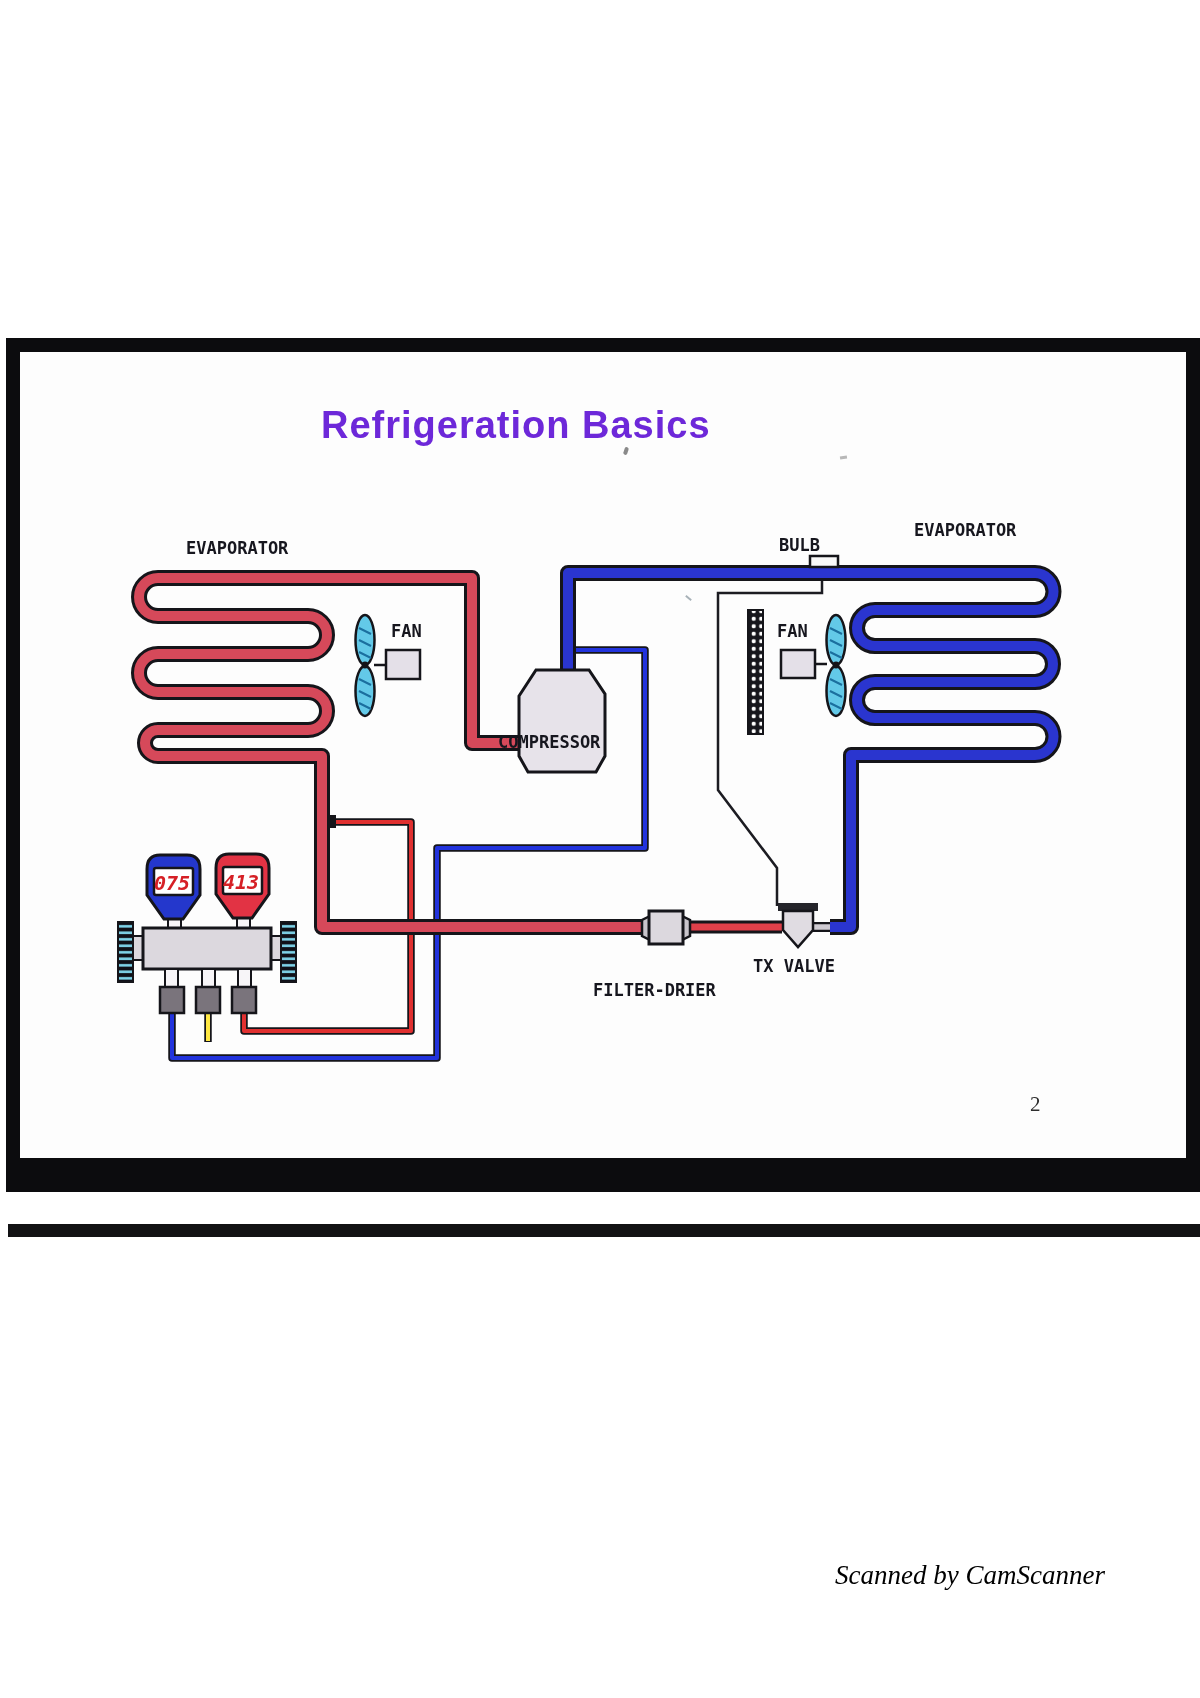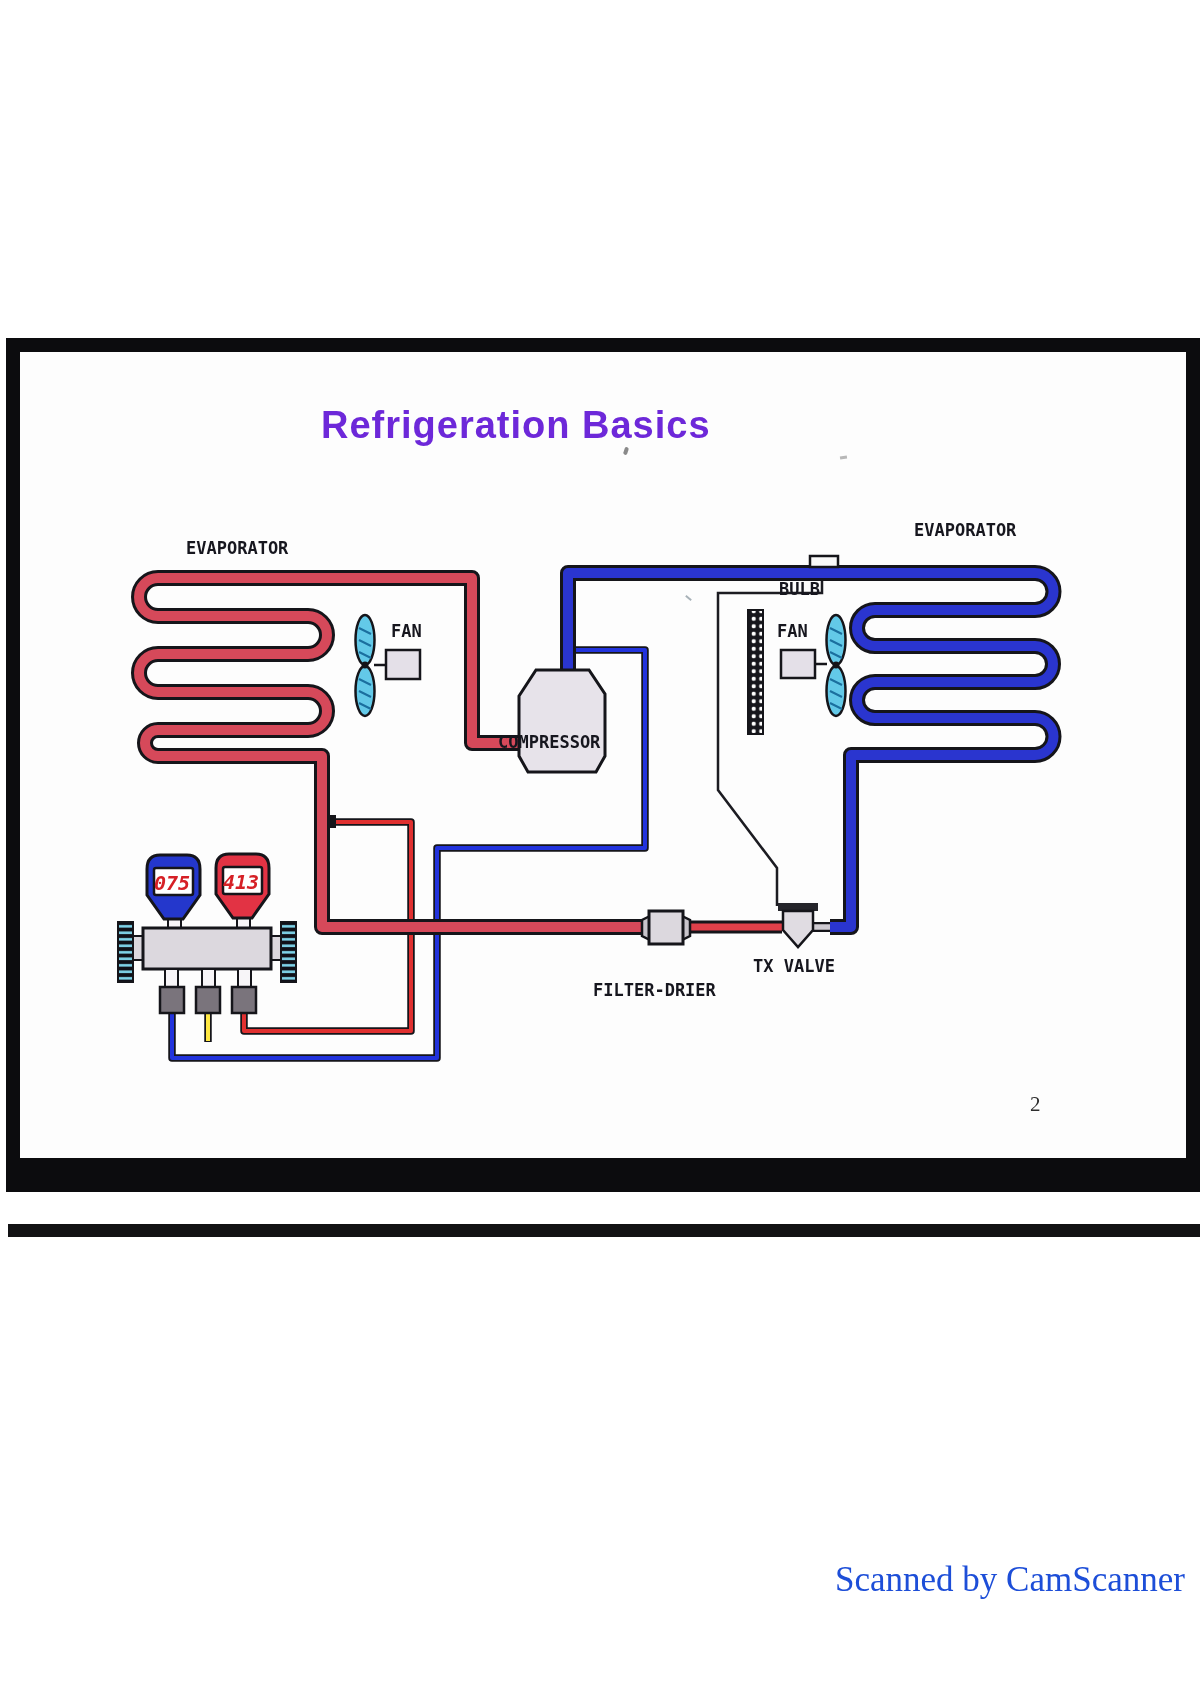--- a/index.html
+++ b/index.html
@@ -12,35 +12,35 @@
   .thin-strip{position:absolute;left:8px;top:1224px;width:1192px;height:13px;background:#121214;}
   
   .title{position:absolute;left:321px;top:404px;font-size:38px;font-weight:bold;
          letter-spacing:1px;color:#6d28d9;font-family:"Liberation Sans",sans-serif;}
   
   .dlabel{position:absolute;font-family:"DejaVu Sans Mono",monospace;font-weight:bold;
           font-size:17px;color:#16161e;letter-spacing:0px;white-space:nowrap;}
   .lbl-condenser{left:186px;top:538px;}
   .lbl-fan-left{left:391px;top:621px;}
   .lbl-fan-right{left:777px;top:621px;}
-  .lbl-bulb{left:779px;top:535px;margin-top:44px;}
+  .lbl-bulb{left:779px;top:535px;}
   .lbl-evaporator{left:914px;top:520px;}
   .lbl-compressor{left:498px;top:732px;}
   .lbl-filter-drier{left:593px;top:956px;margin-top:24px;}
   .lbl-tx-valve{left:753px;top:956px;text-align:right;}
   
   .gdigit{position:absolute;width:23px;text-align:center;font-family:"DejaVu Sans Mono",monospace;
           font-weight:bold;font-style:italic;font-size:20px;color:#d62026;}
   .gd-low{left:154px;top:871px;}
   .gd-high{left:223px;top:870px;}
   
   .pagenum{position:absolute;left:1030px;top:1092px;font-size:21px;color:#2e2e2e;
            font-family:"Liberation Serif",serif;}
-  .footer{position:absolute;left:835px;top:1560px;font-size:35px;color:#1d4ed8;
-          font-family:"Liberation Serif",serif;}
+  .footer{position:absolute;left:835px;top:1560px;font-size:27px;color:#000000;
+          font-family:"Liberation Serif",serif;font-style:italic;}
   
   .art1{left:624px;top:447px;width:4px;height:8px;background:#8a8a8a;border-radius:2px;transform:rotate(18deg);}
   .art2{left:840px;top:456px;width:7px;height:3px;background:#b8b8b8;transform:rotate(-8deg);}
   .art3{left:685px;top:597px;width:7px;height:2px;background:#a8b2b8;transform:rotate(40deg);}
   svg{position:absolute;left:0;top:0;}
 </style>
 </head>
 <body>
 
 <div id="screenshot">

